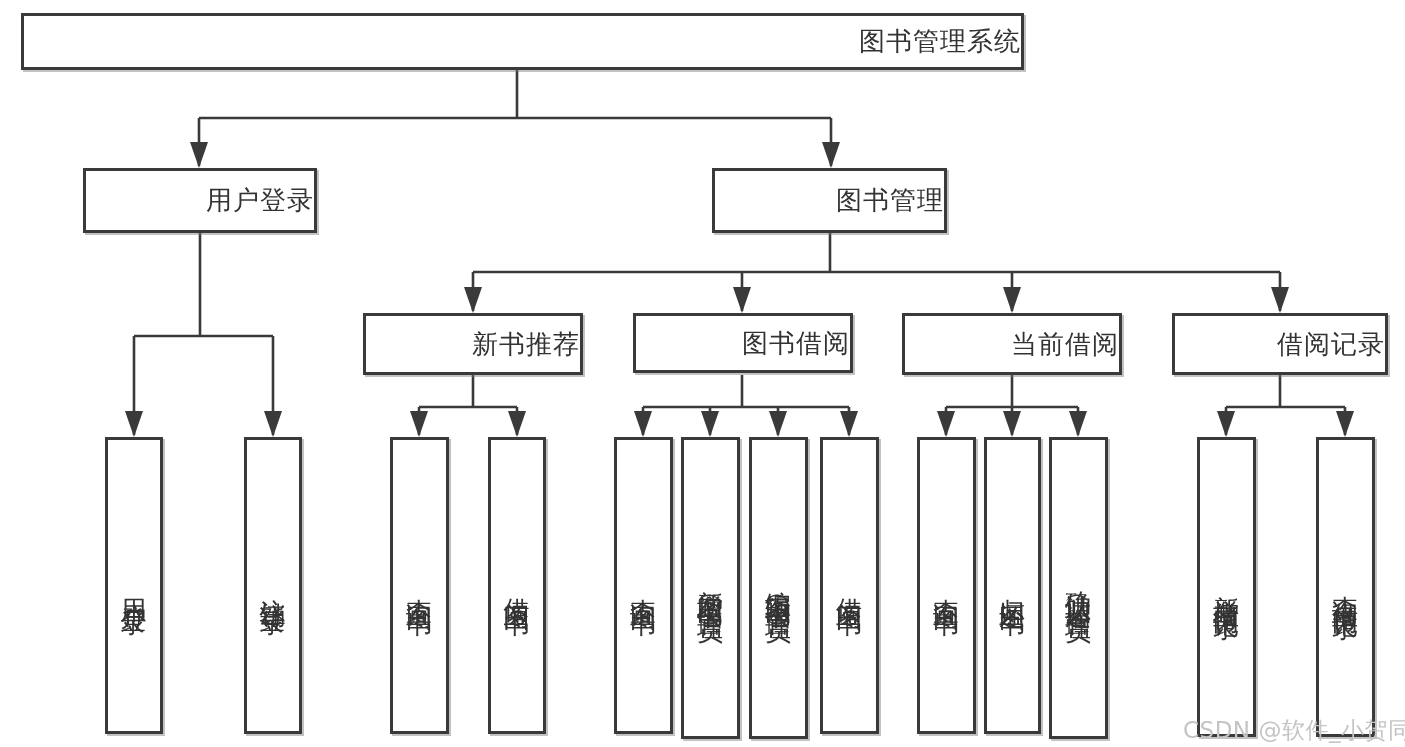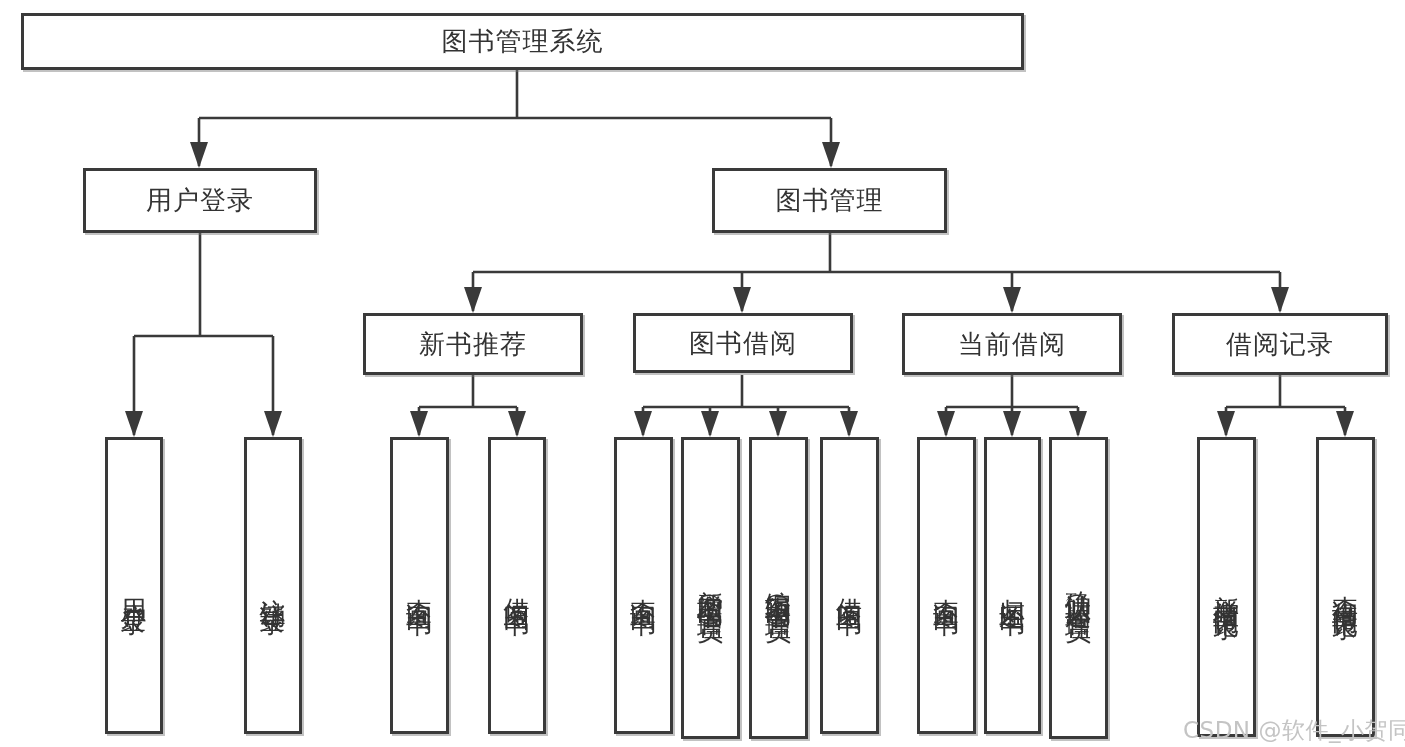--- a/index.html
+++ b/index.html
@@ -26,20 +26,21 @@
     box-shadow: 2px 2px 0 rgba(120,120,120,0.45);
     display: flex;
     align-items: center;
     justify-content: center;
     z-index: 2;
   }
   .node {
     font-size: 26px;
     letter-spacing: 1px;
     white-space: nowrap;
+    justify-content: flex-end;
   }
   .leaf .vtext {
     writing-mode: vertical-rl;
     text-orientation: mixed;
     font-size: 26px;
     letter-spacing: 4px;
     line-height: 1;
   }
   .watermark {
     position: absolute;

